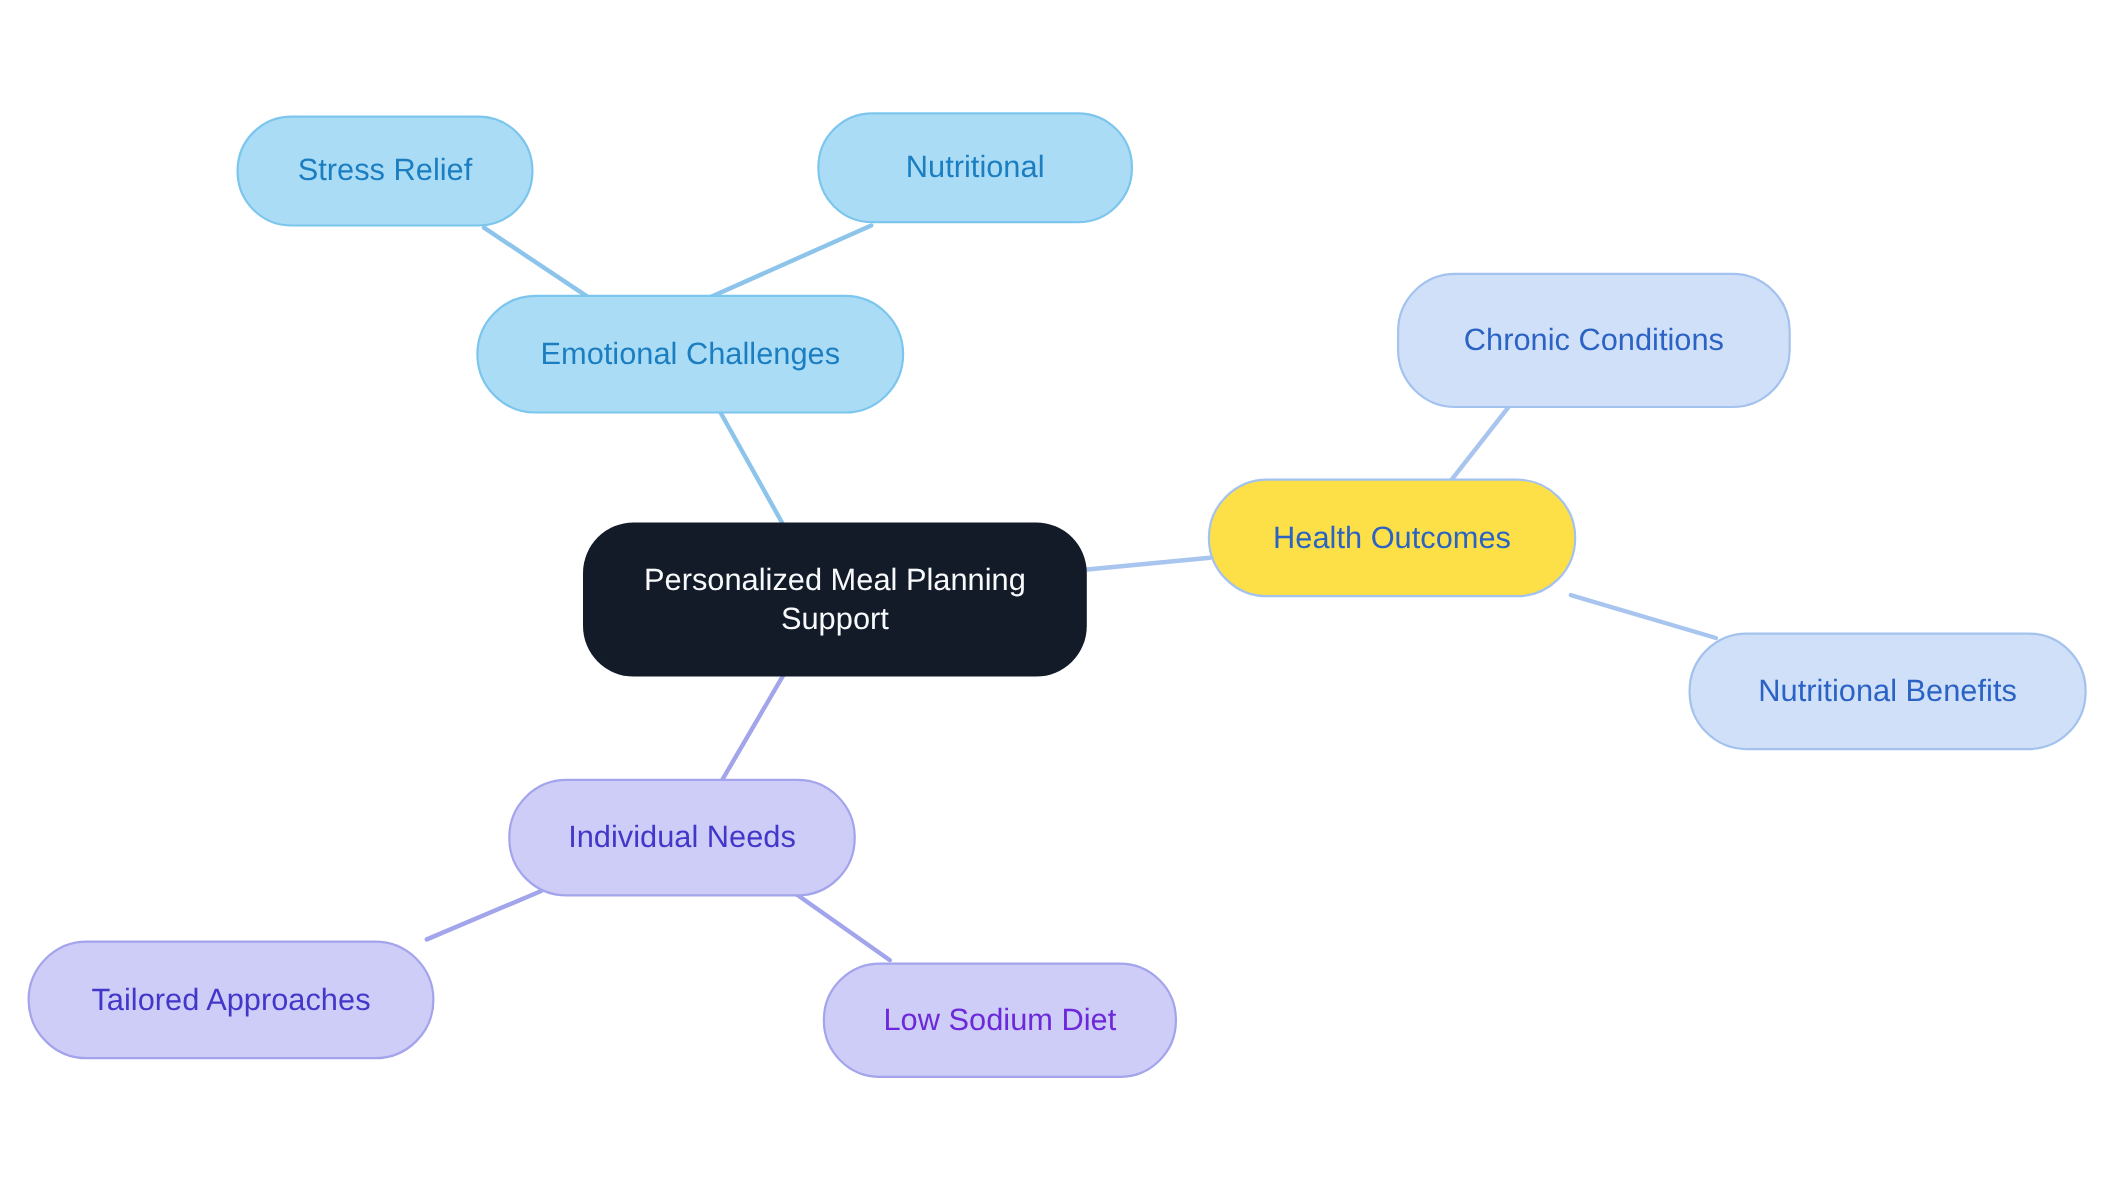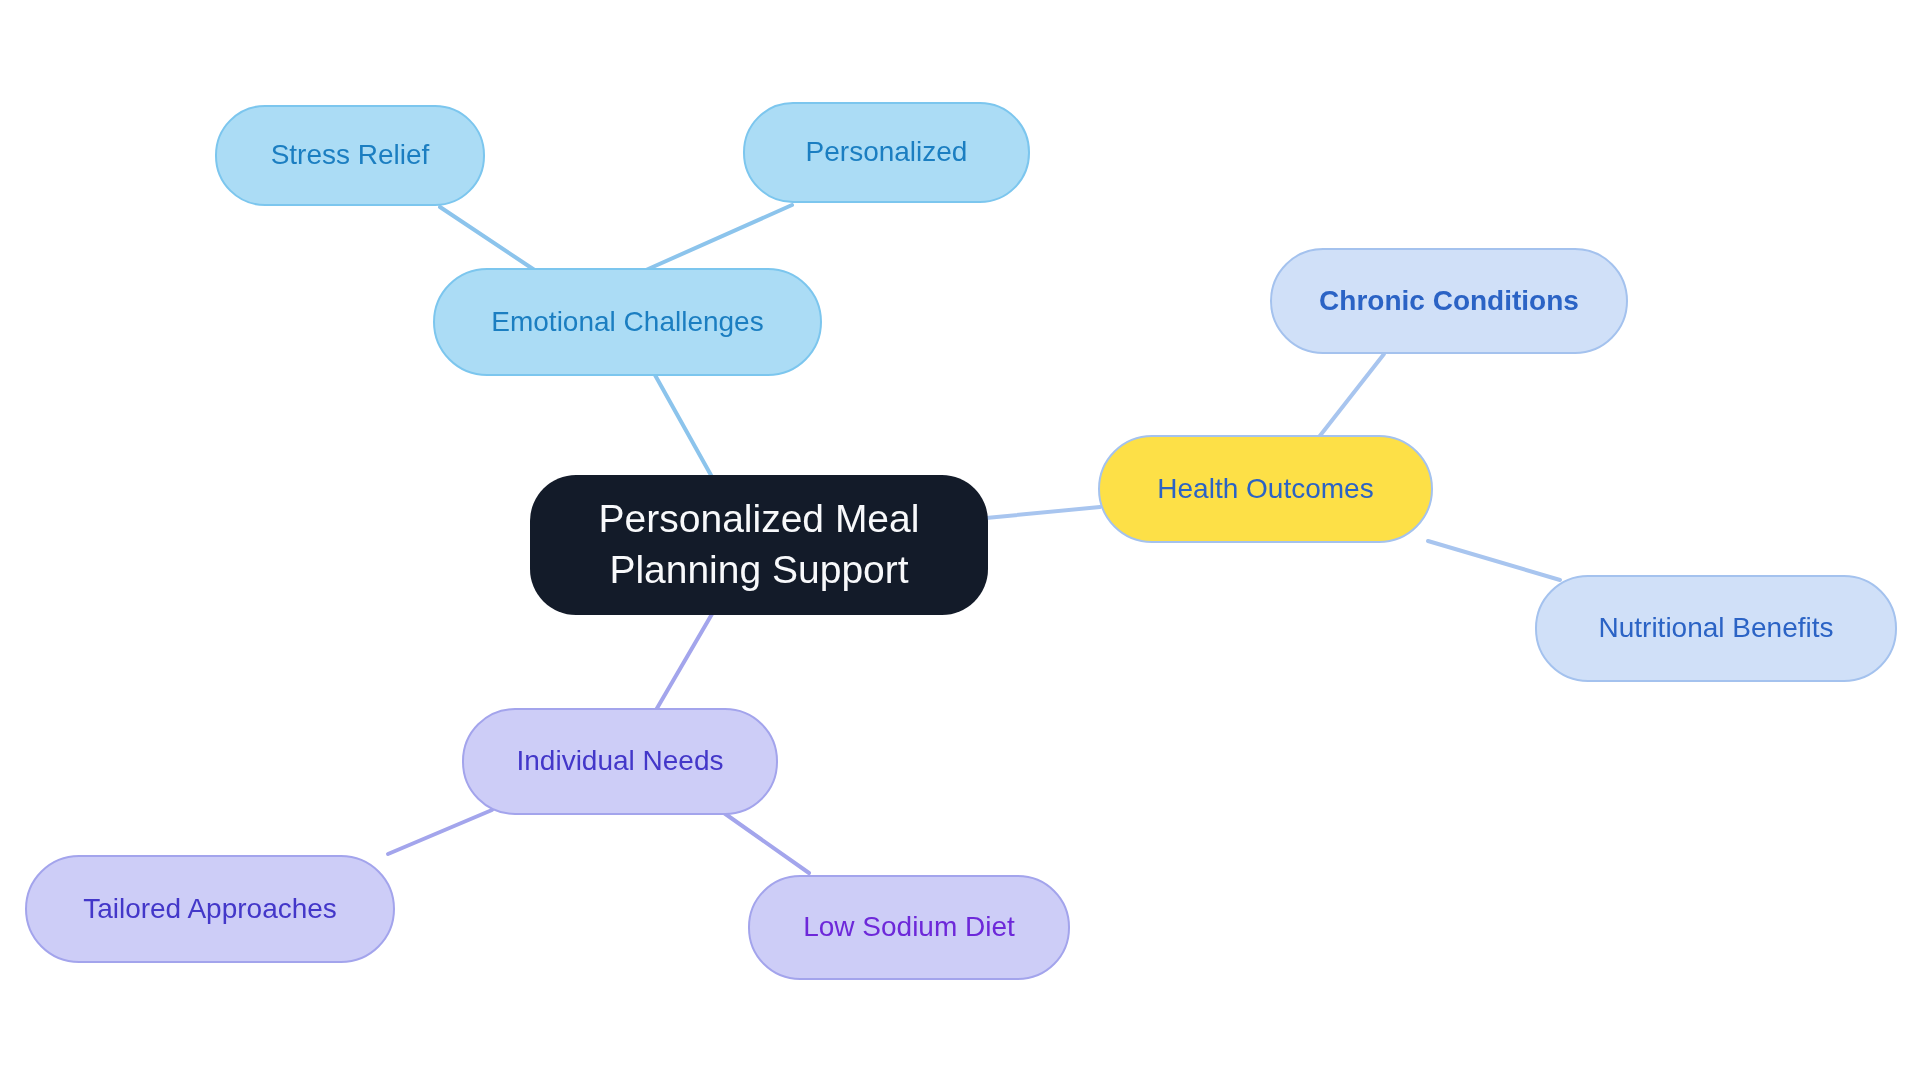--- a/index.html
+++ b/index.html
@@ -36,30 +36,30 @@
     box-sizing: border-box;
     font-size: 28px;
     line-height: 1.3;
     padding: 16px 18px;
     user-select: none;
   }
   .node.branch, .node.leaf {
     border: 2px solid transparent;
   }
   .node.root {
-    font-size: 39px;
+    font-size: 28px;
     border-radius: 46px;
     padding: 0 26px;
   }
   
   .n-root        { left: 530px;  top: 475px; width: 458px; height: 140px; }
   .n-emotional   { left: 433px;  top: 268px; width: 389px; height: 108px; border-radius: 54px; }
   .n-stress      { left: 215px;  top: 105px; width: 270px; height: 101px; border-radius: 50px; }
   .n-independ    { left: 743px;  top: 102px; width: 287px; height: 101px; border-radius: 50px; }
-  .n-chronic     { left: 1270px; top: 248px; width: 358px; height: 106px; border-radius: 53px; font-weight: bold; }
+  .n-chronic     { left: 1270px; top: 248px; width: 358px; height: 123px; border-radius: 53px; }
   .n-health      { left: 1098px; top: 435px; width: 335px; height: 108px; border-radius: 54px; }
   .n-nutrition   { left: 1535px; top: 575px; width: 362px; height: 107px; border-radius: 53px; }
   .n-individual  { left: 462px;  top: 708px; width: 316px; height: 107px; border-radius: 53px; }
   .n-tailored    { left: 25px;   top: 855px; width: 370px; height: 108px; border-radius: 54px; }
   .n-lowsodium   { left: 748px;  top: 875px; width: 322px; height: 105px; border-radius: 52px; }
 </style>
 </head>
 <body>
 
 <div class="canvas">
@@ -82,21 +82,21 @@
 
   <div class="node branch n-emotional" style="background: rgb(171, 220, 245); border-color: rgb(124, 198, 238); color: rgb(27, 126, 193);">
     <span>Emotional Challenges</span>
   </div>
 
   <div class="node leaf n-stress" style="background: rgb(171, 220, 245); border-color: rgb(124, 198, 238); color: rgb(27, 126, 193);">
     <span>Stress Relief</span>
   </div>
 
   <div class="node leaf n-independ" style="background: rgb(171, 220, 245); border-color: rgb(124, 198, 238); color: rgb(27, 126, 193);">
-    <span>Personalized</span>
+    <span>Nutritional</span>
   </div>
 
   <div class="node branch n-health" style="background: #fde047; border-color: rgb(164, 194, 238); color: rgb(43, 99, 197);">
     <span>Health Outcomes</span>
   </div>
 
   <div class="node leaf n-chronic" style="background: rgb(208, 224, 248); border-color: rgb(164, 194, 238); color: rgb(43, 99, 197);">
     <span>Chronic Conditions</span>
   </div>
 

